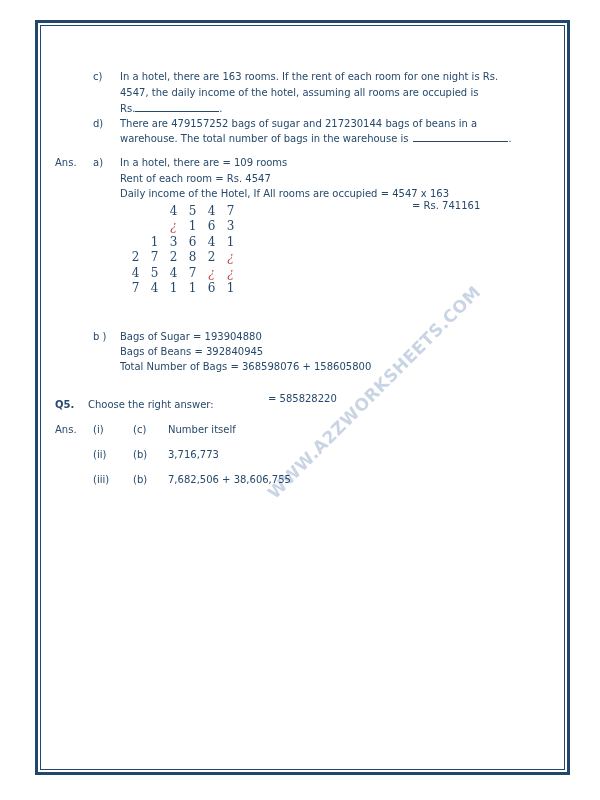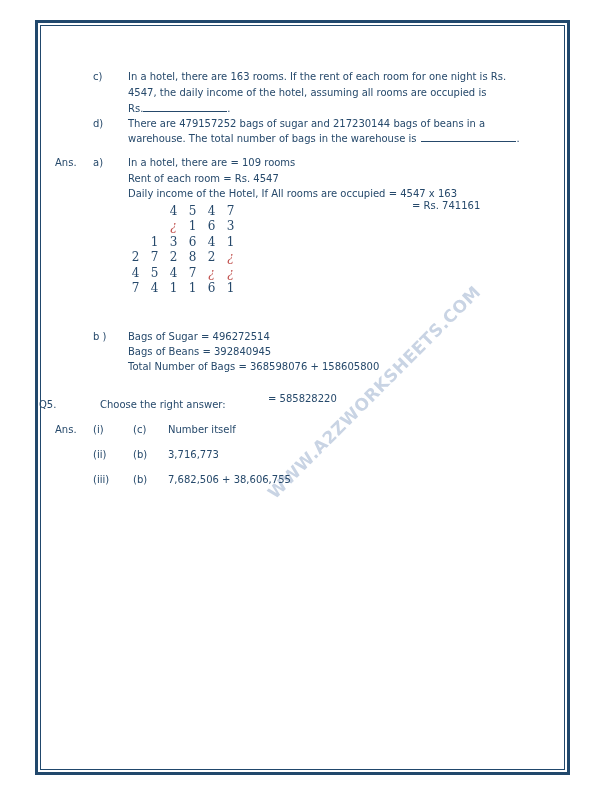--- a/index.html
+++ b/index.html
@@ -66,24 +66,24 @@
   .row {
     position: absolute;
     font-size: 10px;
     line-height: 14.5px;
     white-space: nowrap;
     margin-top: 20px;
   }
 
   .col-ans   { position: absolute; left: 55px; }
   .col-mark  { position: absolute; left: 93px; }
-  .col-body  { position: absolute; left: 128px; text-align: center; }
-
-  .q-label   { position: absolute; left: 39px; }
-  .q-body    { position: absolute; left: 100px; }
+  .col-body  { position: absolute; left: 120px; text-align: center; }
+
+  .q-label   { position: absolute; left: 55px; font-weight: bold; }
+  .q-body    { position: absolute; left: 88px; }
 
   .mc-roman  { position: absolute; left: 93px; }
   .mc-opt    { position: absolute; left: 133px; }
   .mc-val    { position: absolute; left: 168px; }
 
   .blank-line {
     display: inline-block;
     border-bottom: 1px solid #26496b;
     vertical-align: baseline;
   }
@@ -205,21 +205,21 @@
           <td>1</td>
           <td>1</td>
           <td>6</td>
           <td>1</td>
         </tr>
       </tbody>
   </table>
 
   <div class="row" style="top:310px;">
     <span class="col-mark">b )</span>
-    <span class="col-body">Bags of Sugar = 496272514</span>
+    <span class="col-body">Bags of Sugar = 193904880</span>
   </div>
   <div class="row" style="top:325px;">
     <span class="col-body">Bags of Beans = 392840945</span>
   </div>
   <div class="row" style="top:340px;">
     <span class="col-body">Total Number of Bags = 368598076 + 158605800</span>
   </div>
   <div class="row" style="top:372px; left:268px;">
     <span>= 585828220</span>
   </div>

